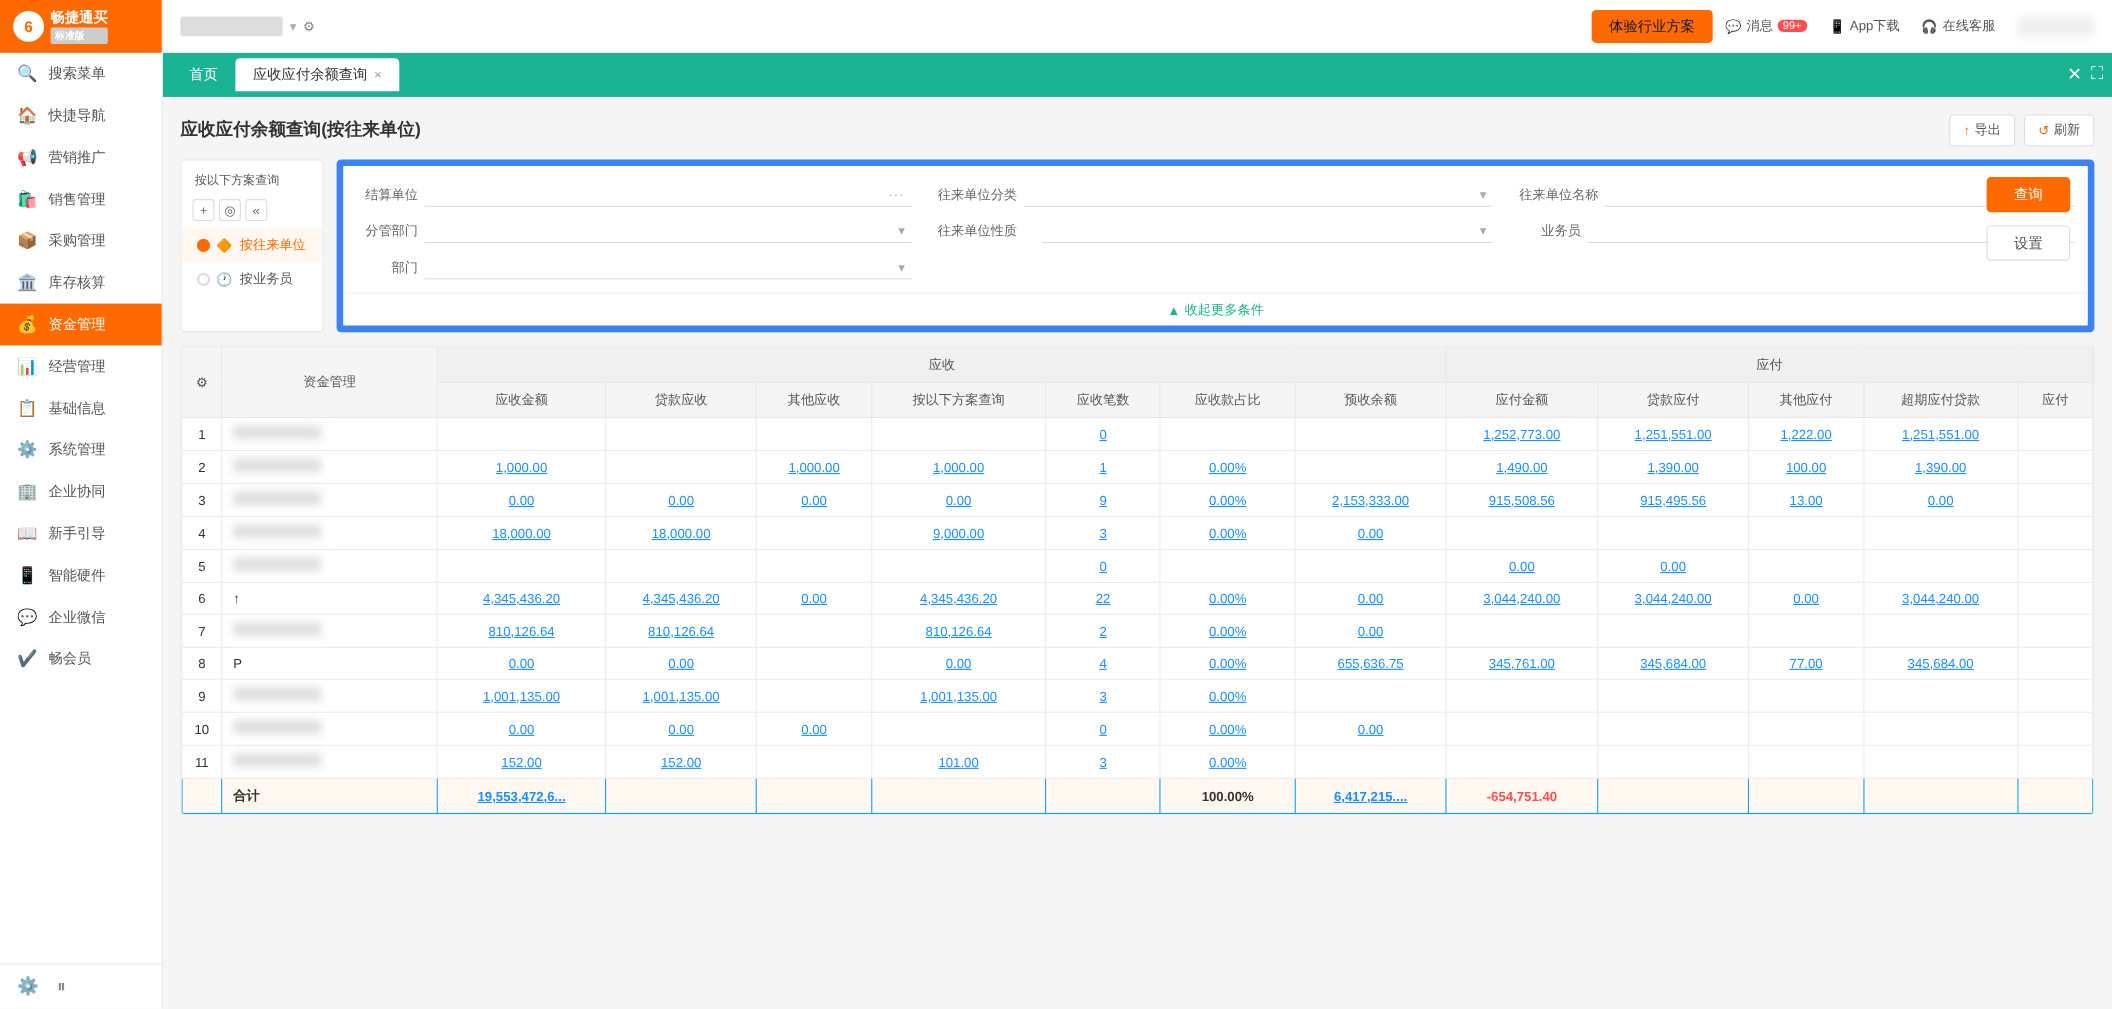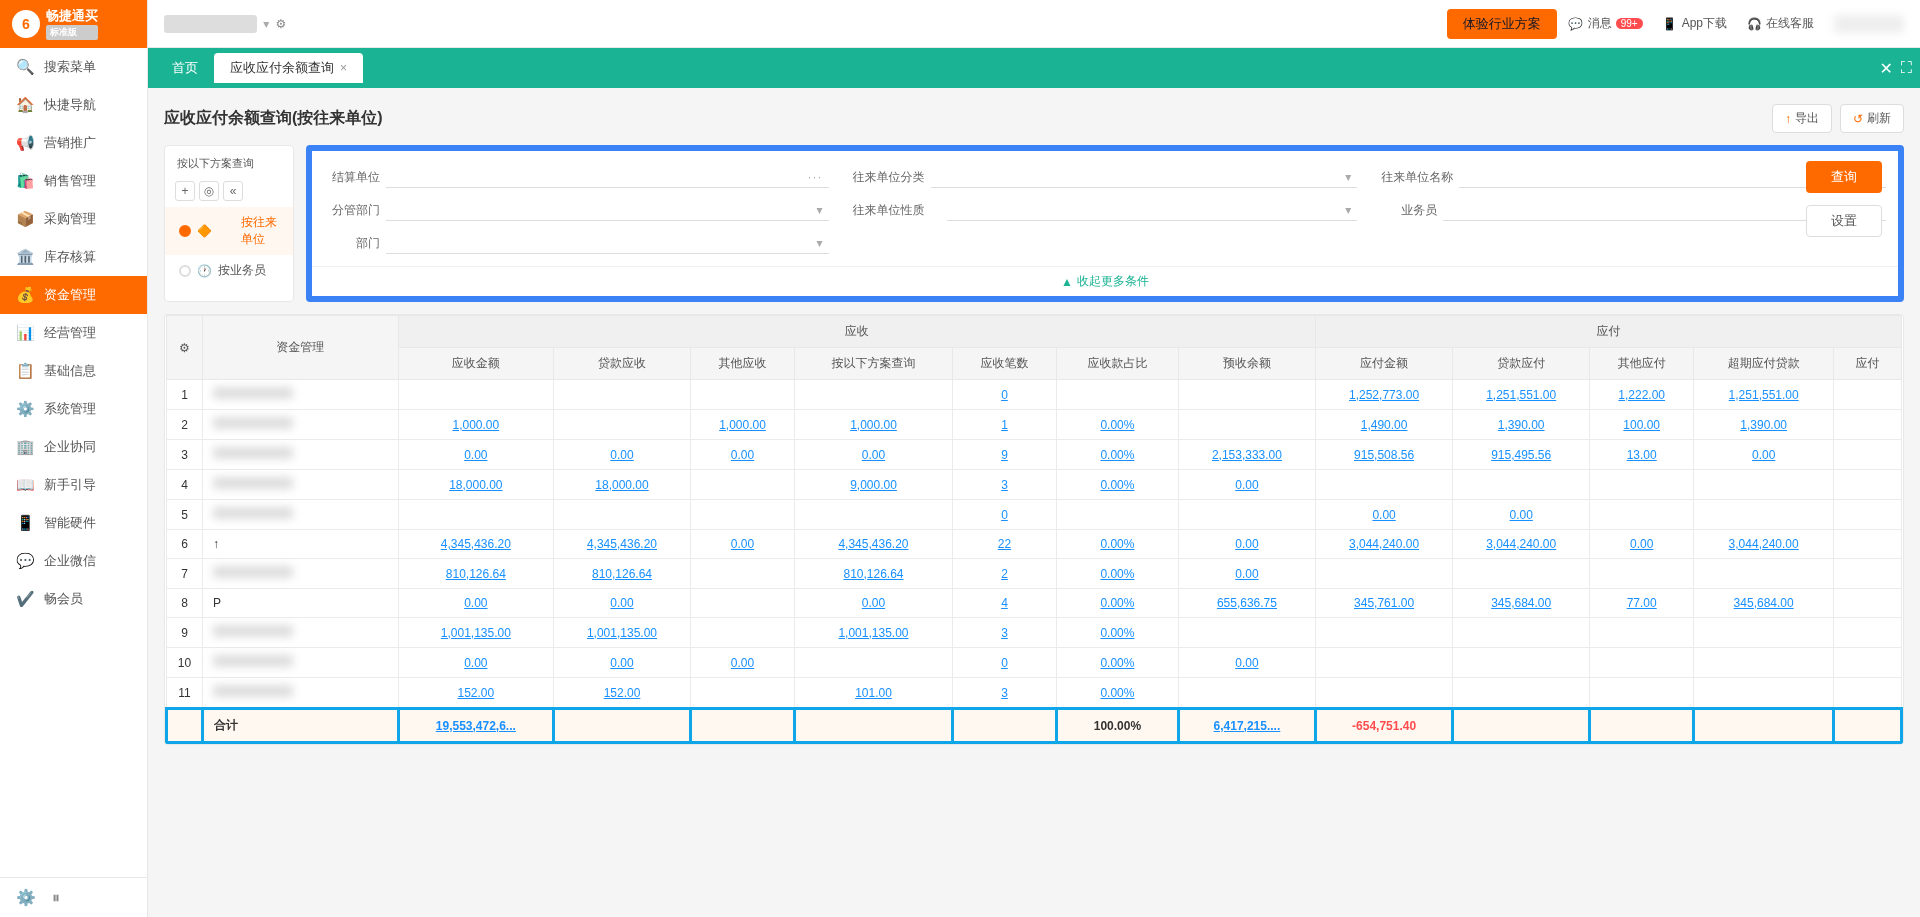--- a/index.html
+++ b/index.html
@@ -121,21 +121,21 @@
     thead th.group-header {
       background: #f0f0f0; font-weight: 500;
     }
     tbody tr { border-bottom: 1px solid #f0f0f0; }
     tbody td {
       padding: 7px 10px; border: 1px solid #ebebeb; text-align: center; color: #333;
       white-space: nowrap;
     }
     tbody td.text-left { text-align: left; }
     tfoot td {
-      background: #fff8f0; border: 3px solid #0ea5e9; padding: 7px 10px;
+      background: #fff8f0; border: 1px solid #0ea5e9; padding: 7px 10px;
       font-weight: bold; text-align: center;
     }
     .num-cell { text-decoration: underline; color: #1890ff; cursor: pointer; }
     .negative { color: #ff4d4f; text-align: center; }
     .filter-collapse-row {
       display: flex; align-items: center; justify-content: center;
       padding: 6px; border-top: 1px solid #f0f0f0; color: #1ab394; cursor: pointer; font-size: 12px; gap: 4px;
     }
     .sq-header {
       display: flex; align-items: center; padding: 10px 12px 6px 12px; gap: 6px;
@@ -302,21 +302,21 @@
           <span class="sq-title" style="font-size:11px;">按以下方案查询</span>
         </div>
         <div style="display:flex; gap:4px; padding:4px 10px 6px 10px;">
           <div class="sq-btn">+</div>
           <div class="sq-btn">◎</div>
           <div class="sq-btn">«</div>
         </div>
         <div class="sq-item active">
           <span class="sq-radio" style="width:12px;height:12px;border-radius:50%;border:2px solid #ff6a00;background:#ff6a00;flex-shrink:0;display:inline-block;"></span>
           <span style="color:#ff6a00; font-size:12px;">🔶</span>
-          <span style="font-size:12px; color:#ff6a00;margin-left:23px;">按往来单位</span>
+          <span style="font-size:12px; color:#ff6a00;">按往来单位</span>
         </div>
         <div class="sq-item">
           <span class="sq-radio" style="width:12px;height:12px;border-radius:50%;border:2px solid #ddd;flex-shrink:0;display:inline-block;"></span>
           <span style="font-size:12px;">🕐</span>
           <span style="font-size:12px;">按业务员</span>
         </div>
       </div>
 
       <div style="flex:1; background:#fff; border:6px solid #3b82f6; border-radius:4px; padding:10px 0 0 0; position:relative;">
         <div style="display:flex; flex-wrap:wrap;">

